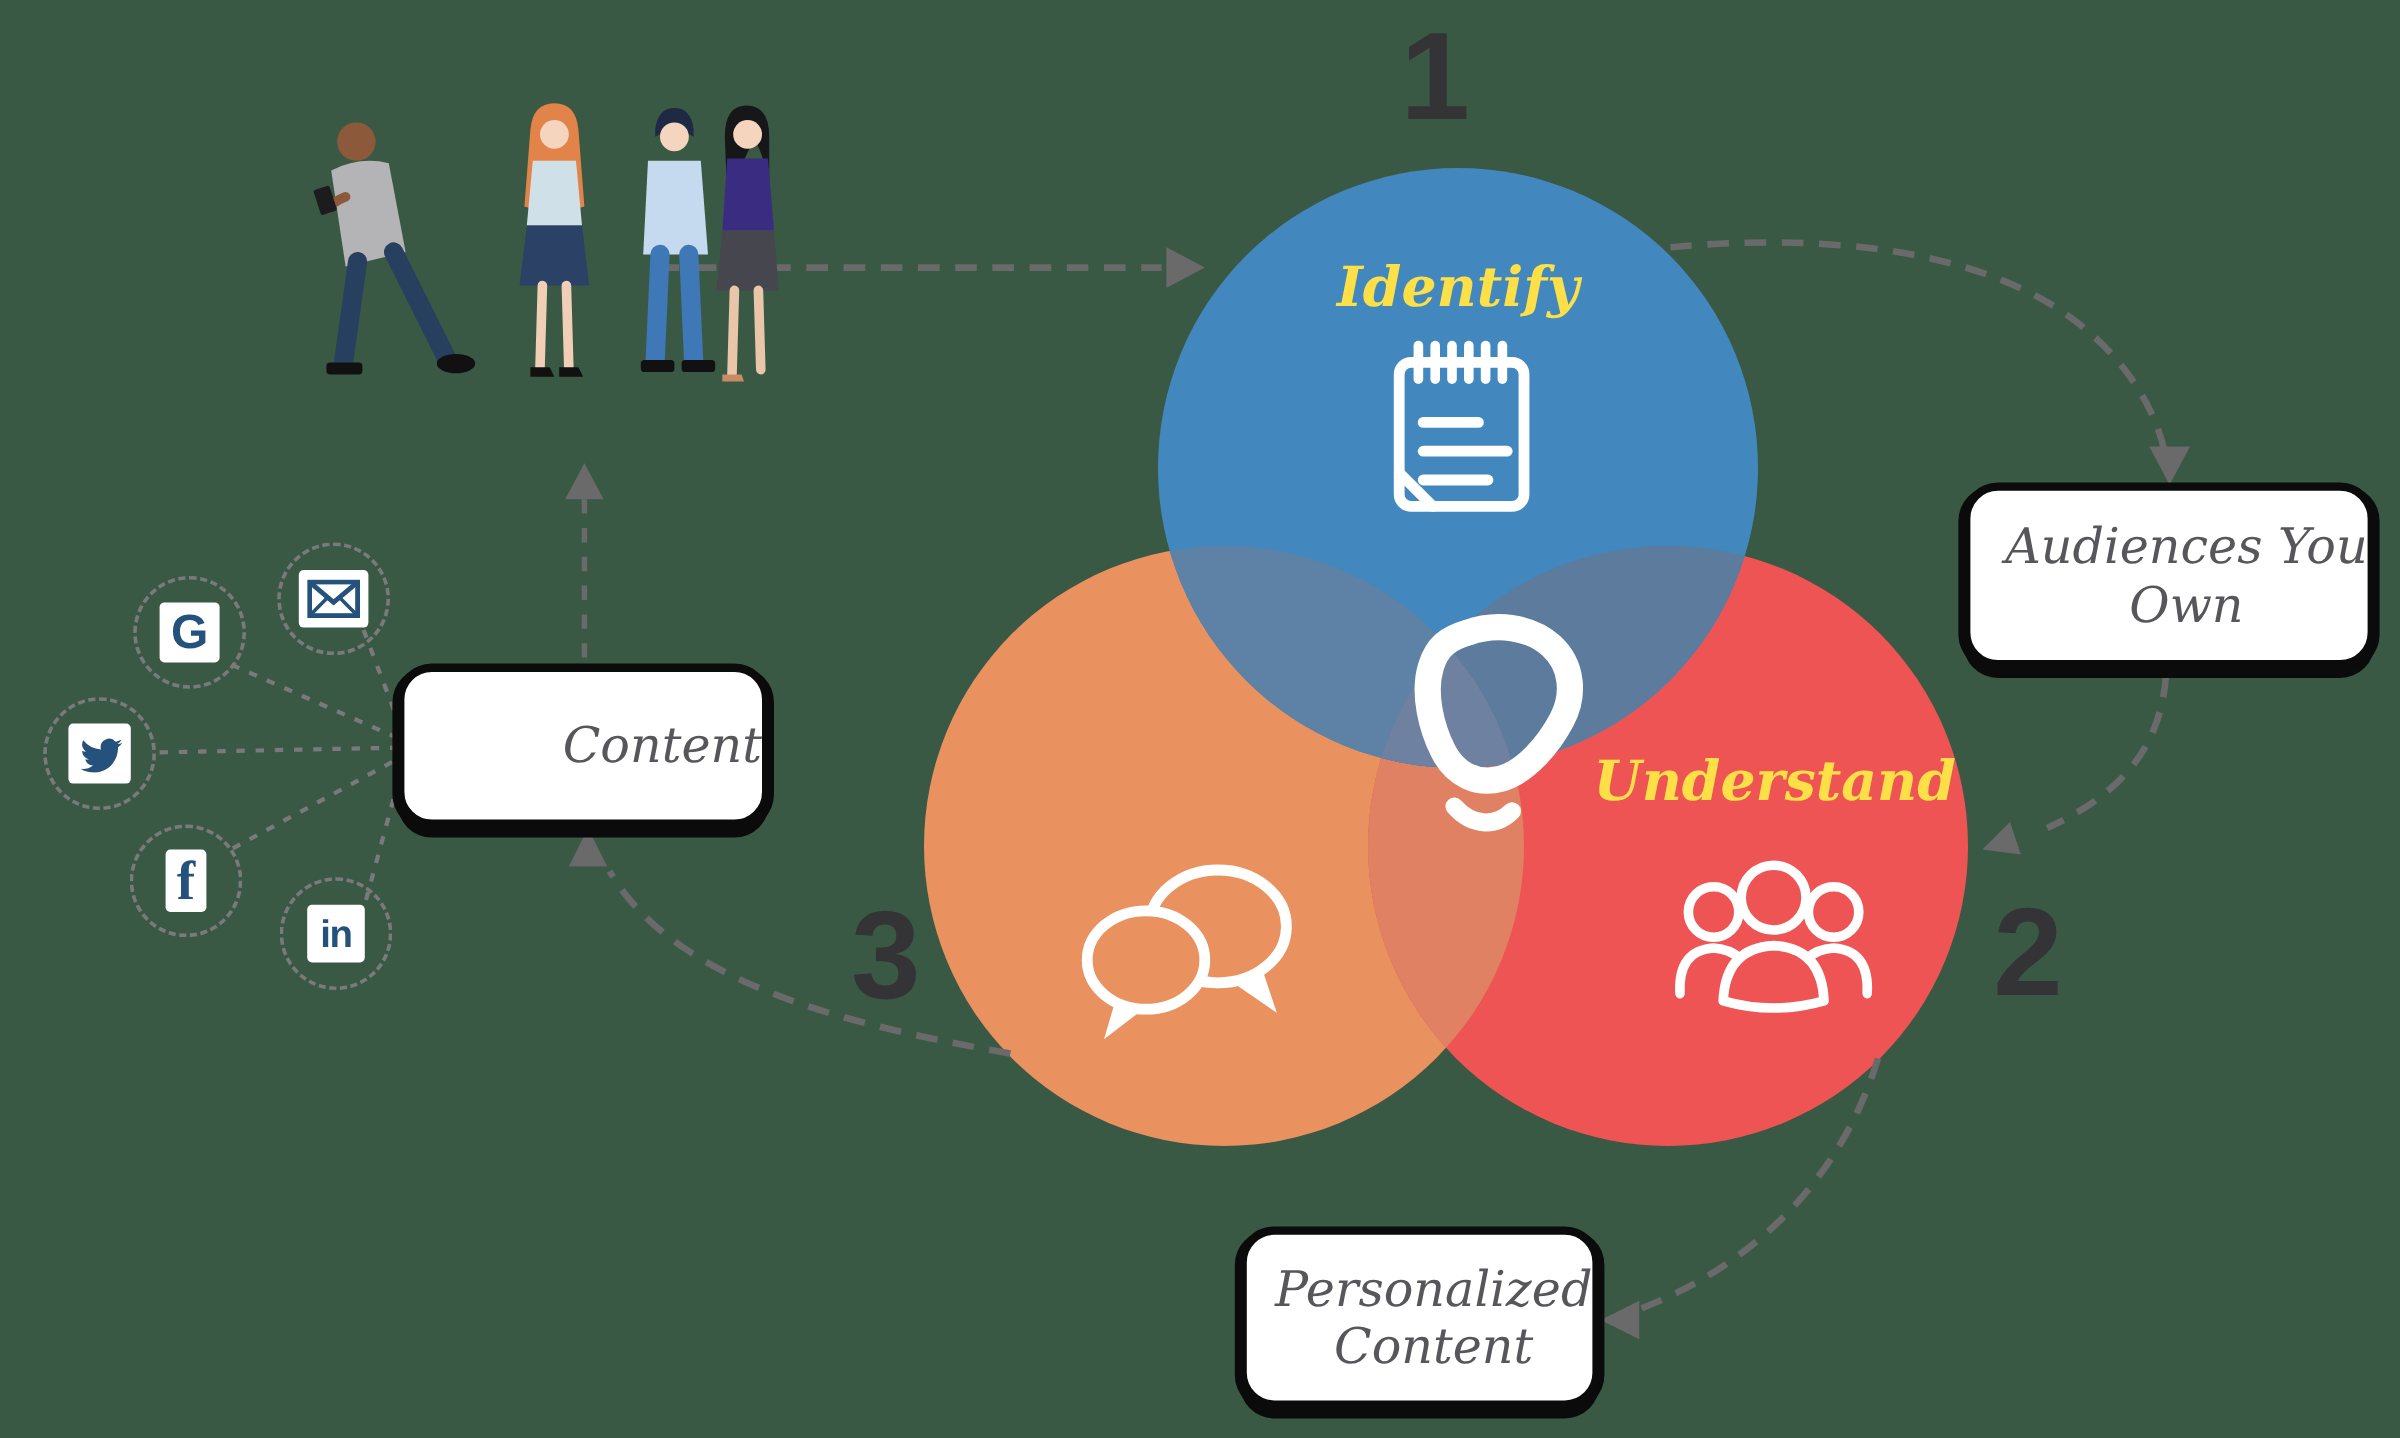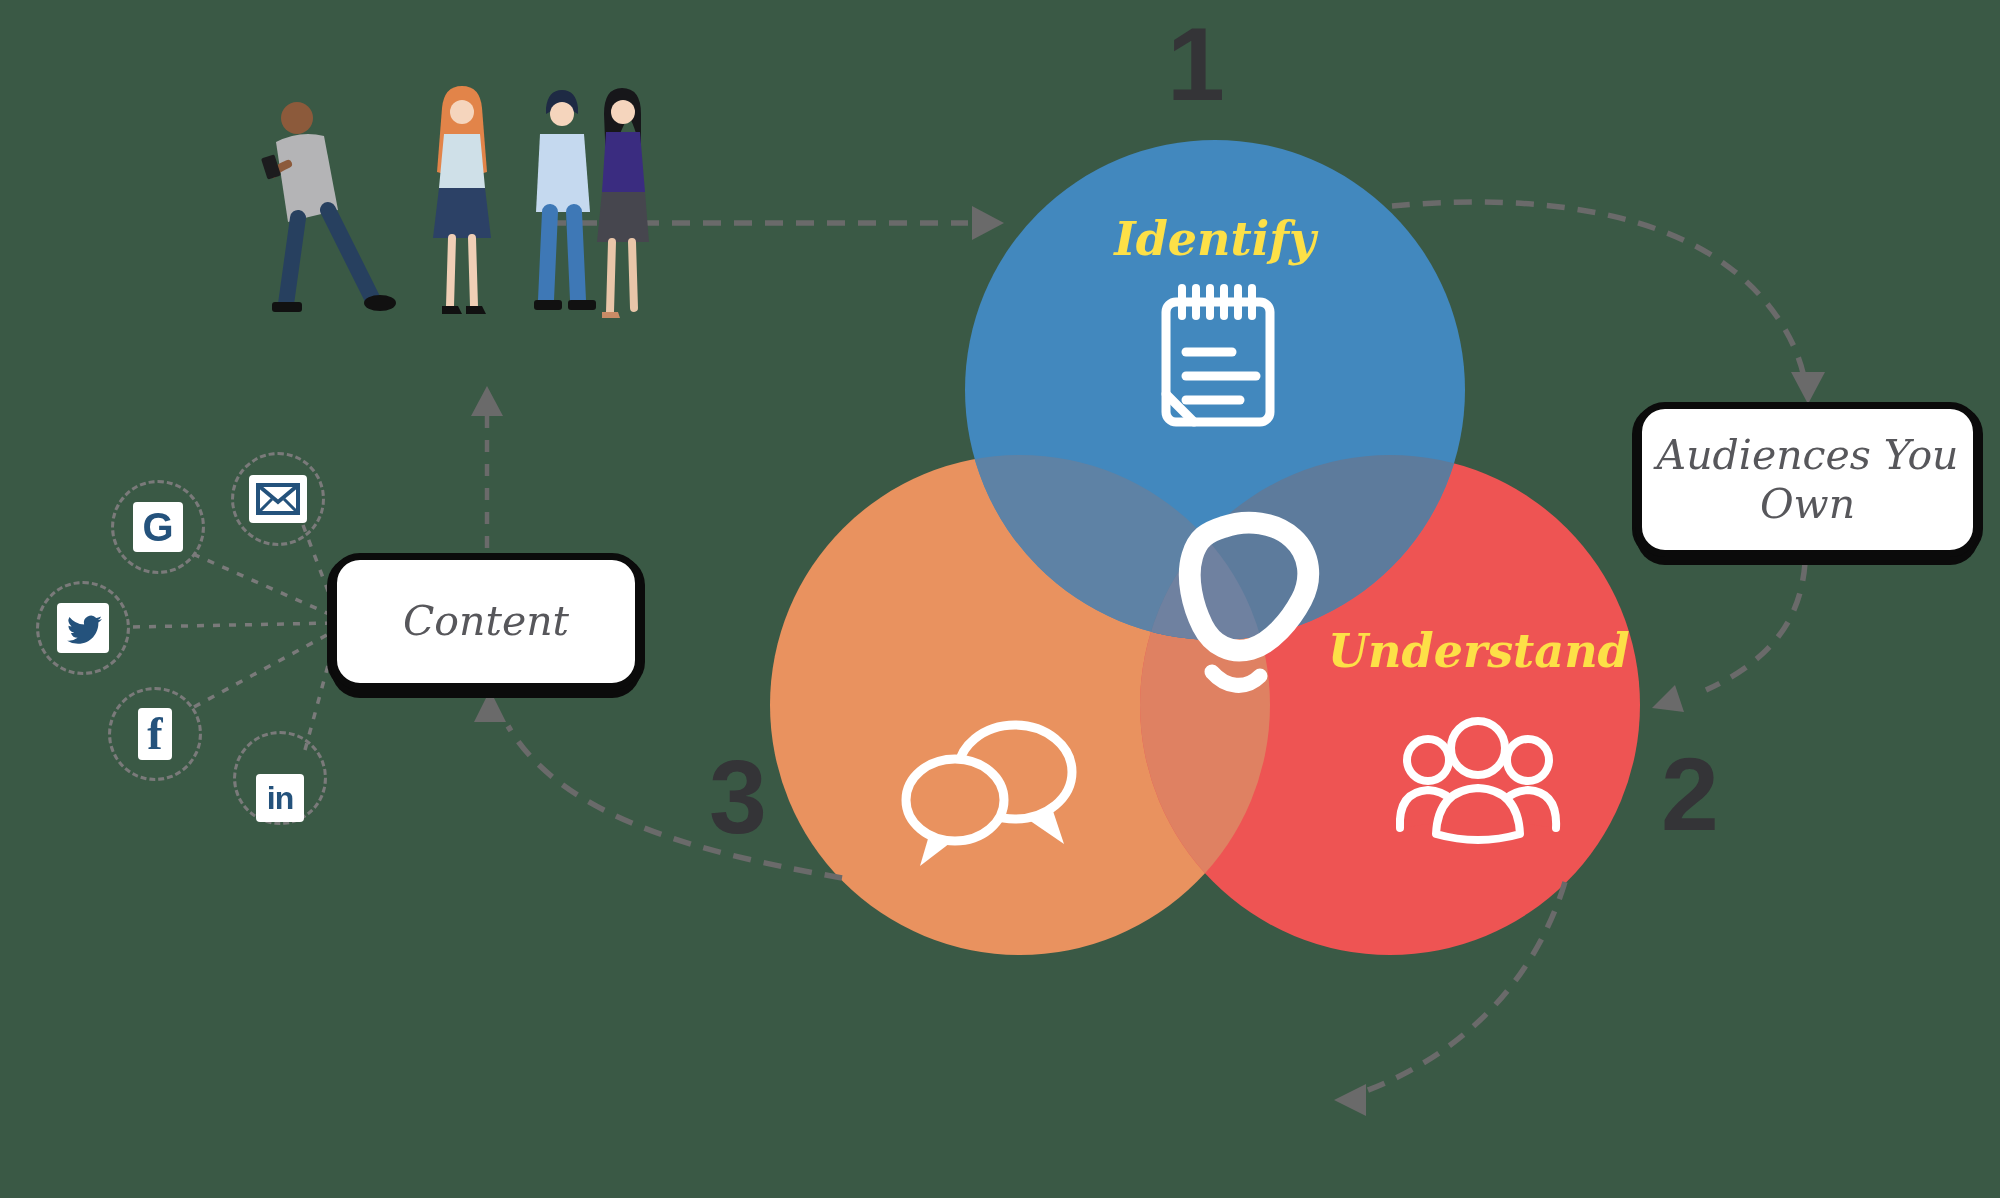--- a/index.html
+++ b/index.html
@@ -7,21 +7,21 @@
        font-family:"DejaVu Serif",serif;}
   .stage{position:absolute;left:0;top:0;width:2000px;height:1198px;}
   svg.gfx{position:absolute;left:0;top:0;z-index:1;}
   .num{position:absolute;z-index:2;width:120px;text-align:center;
        font-family:"Liberation Sans",sans-serif;font-weight:800;font-size:104px;
        color:#343437;line-height:1;}
   .clabel{position:absolute;z-index:2;width:300px;text-align:center;
        font-style:italic;font-weight:600;font-size:46px;color:#fde047;}
   .callout{position:absolute;z-index:2;background:#ffffff;border:7px solid #0B0B0B;
        border-radius:30px;box-shadow:0 9px 0 -1px #0B0B0B,4px 2px 0 -1px #0B0B0B,-4px 2px 0 -1px #0B0B0B;
-       display:flex;align-items:center;justify-content:center;text-align:center;}
+       display:flex;align-items:center;justify-content:flex-end;text-align:center;}
   .callout-text{font-style:italic;font-weight:500;font-size:41px;line-height:1.18;color:#57575B;}
   .plabel{position:absolute;z-index:2;width:520px;text-align:center;
        font-style:italic;font-weight:600;font-size:43px;color:#6A6A6E;}
   .soc{position:absolute;z-index:2;width:94px;height:94px;border:3px dashed #7A7A7A;
        border-radius:50%;display:flex;align-items:center;justify-content:center;box-sizing:border-box;}
   .tile{background:#ffffff;display:flex;align-items:center;justify-content:center;
        border-radius:4px;}
   .glyph{font-family:"Liberation Sans",sans-serif;font-weight:700;color:#24527C;line-height:1;}
 </style>
 </head>
@@ -177,20 +177,26 @@
 
 <div class="clabel" style="left:1065px;top:212px;">Identify</div>
 <div class="clabel" style="left:1328px;top:624px;">Understand</div>
 
 <div class="callout" style="left:1635px;top:402px;width:331px;height:141px;">
   <div class="callout-text">
     <span>Audiences You</span><br>
     <span>Own</span>
   </div>
 </div>
+<div class="callout" style="left:1032px;top:1022px;width:288px;height:138px;">
+  <div class="callout-text">
+    <span>Personalized</span><br>
+    <span>Content</span>
+  </div>
+</div>
 <div class="callout" style="left:330px;top:553px;width:298px;height:123px;">
   <div class="callout-text">
     <span>Content</span><br>
   </div>
 </div>
 
 
 <div class="soc" style="left:111px;top:480px;">
   <div class="tile" style="width:50px;height:50px;">
     <span class="glyph" style="font-size:40px;">G</span>
@@ -210,19 +216,19 @@
     <svg width="38" height="32" viewBox="0 0 24 20">
       <path fill="#24527C" d="M23 2.9c-.8.4-1.7.6-2.6.8A4.5 4.5 0 0 0 12.7 7.8 12.8 12.8 0 0 1 3.4 3a4.5 4.5 0 0 0 1.4 6 4.4 4.4 0 0 1-2-.5v.1a4.5 4.5 0 0 0 3.6 4.4 4.6 4.6 0 0 1-2 .1 4.5 4.5 0 0 0 4.2 3.1A9 9 0 0 1 2 18a12.7 12.7 0 0 0 6.9 2c8.3 0 12.8-6.9 12.8-12.8v-.6c.9-.6 1.6-1.4 2.3-2.3-.8.4-1.7.6-2.6.7a4.5 4.5 0 0 0 2-2.1z"></path>
     </svg>
   </div>
 </div>
 <div class="soc" style="left:108px;top:687px;">
   <div class="tile" style="width:34px;height:52px;">
     <span class="glyph" style="font-size:46px;font-family:'Liberation Serif',serif;font-weight:700;">f</span>
   </div>
 </div>
-<div class="soc" style="left:233px;top:731px;align-items:flex-end;">
+<div class="soc" style="left:233px;top:731px;">
   <div class="tile" style="width:48px;height:48px;">
     <span class="glyph" style="font-size:32px;font-weight:800;letter-spacing:-1px;">in</span>
   </div>
 </div>
 
 </div>
 
 </body></html>

